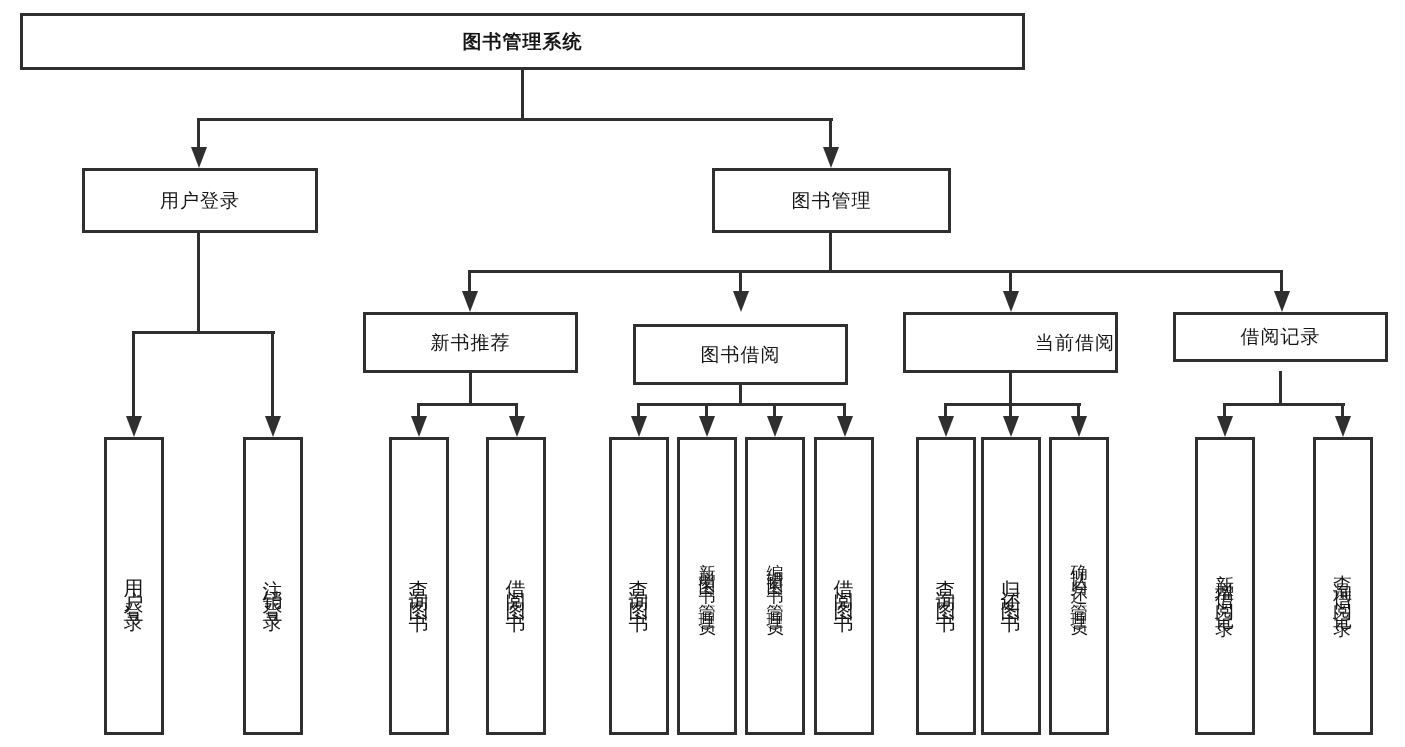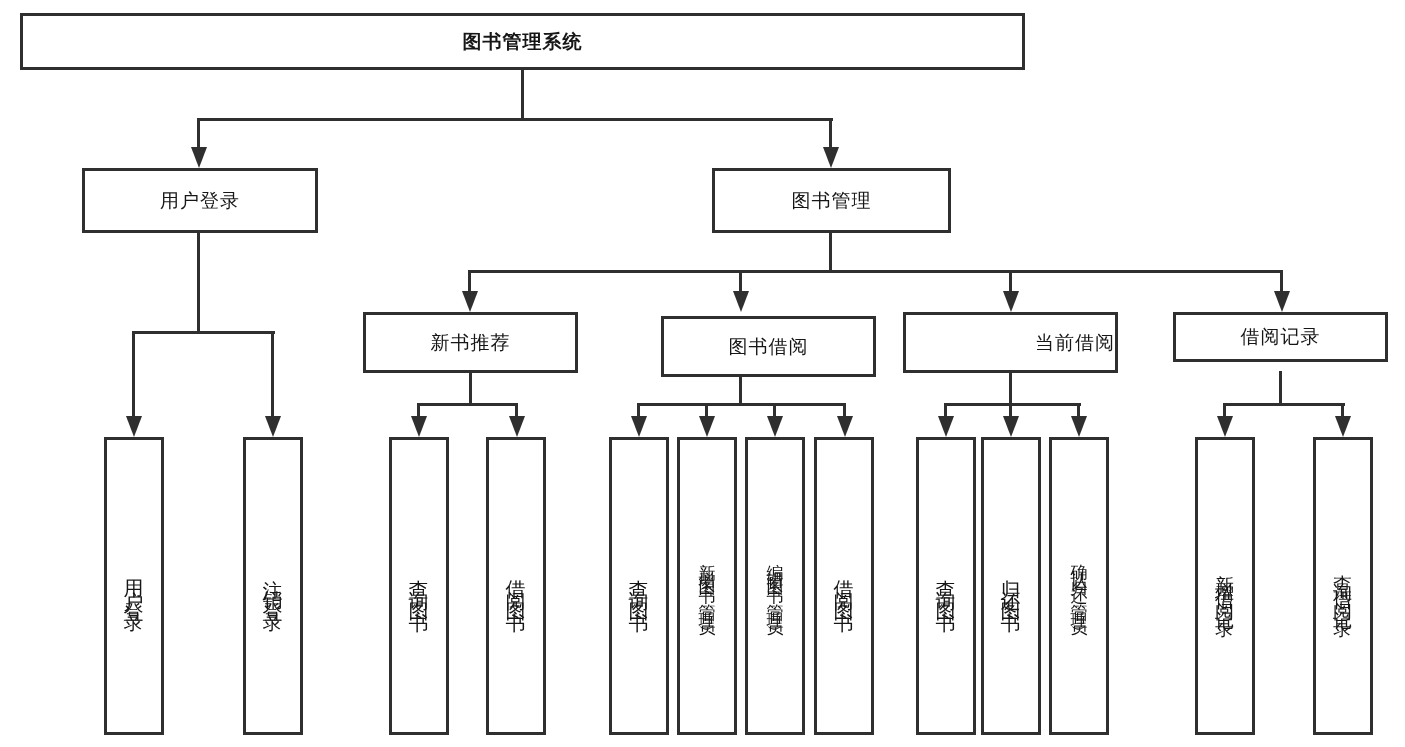--- a/index.html
+++ b/index.html
@@ -68,21 +68,21 @@
   <div class="vline" style="left:739px;top:270px;height:25px;"></div>
   <div class="arrow" style="left:733px;top:291px;"></div>
   <div class="vline" style="left:1009px;top:270px;height:25px;"></div>
   <div class="arrow" style="left:1003px;top:291px;"></div>
   <div class="vline" style="left:1280px;top:270px;height:25px;"></div>
   <div class="arrow" style="left:1274px;top:291px;"></div>
 
   <div class="box" style="left:363px;top:312px;width:215px;height:61px;">
     <span class="hlabel">新书推荐</span>
   </div>
-  <div class="box" style="left:633px;top:316px;width:215px;height:61px;margin-left:28px;">
+  <div class="box" style="left:633px;top:324px;width:215px;height:61px;">
     <span class="hlabel">图书借阅</span>
   </div>
   <div class="box" style="left:903px;top:312px;width:215px;height:61px;justify-content:flex-end;">
     <span class="hlabel">当前借阅</span>
   </div>
   <div class="box" style="left:1173px;top:312px;width:215px;height:50px;">
     <span class="hlabel">借阅记录</span>
   </div>
 
   <div class="vline" style="left:469px;top:371px;height:35px;"></div>

